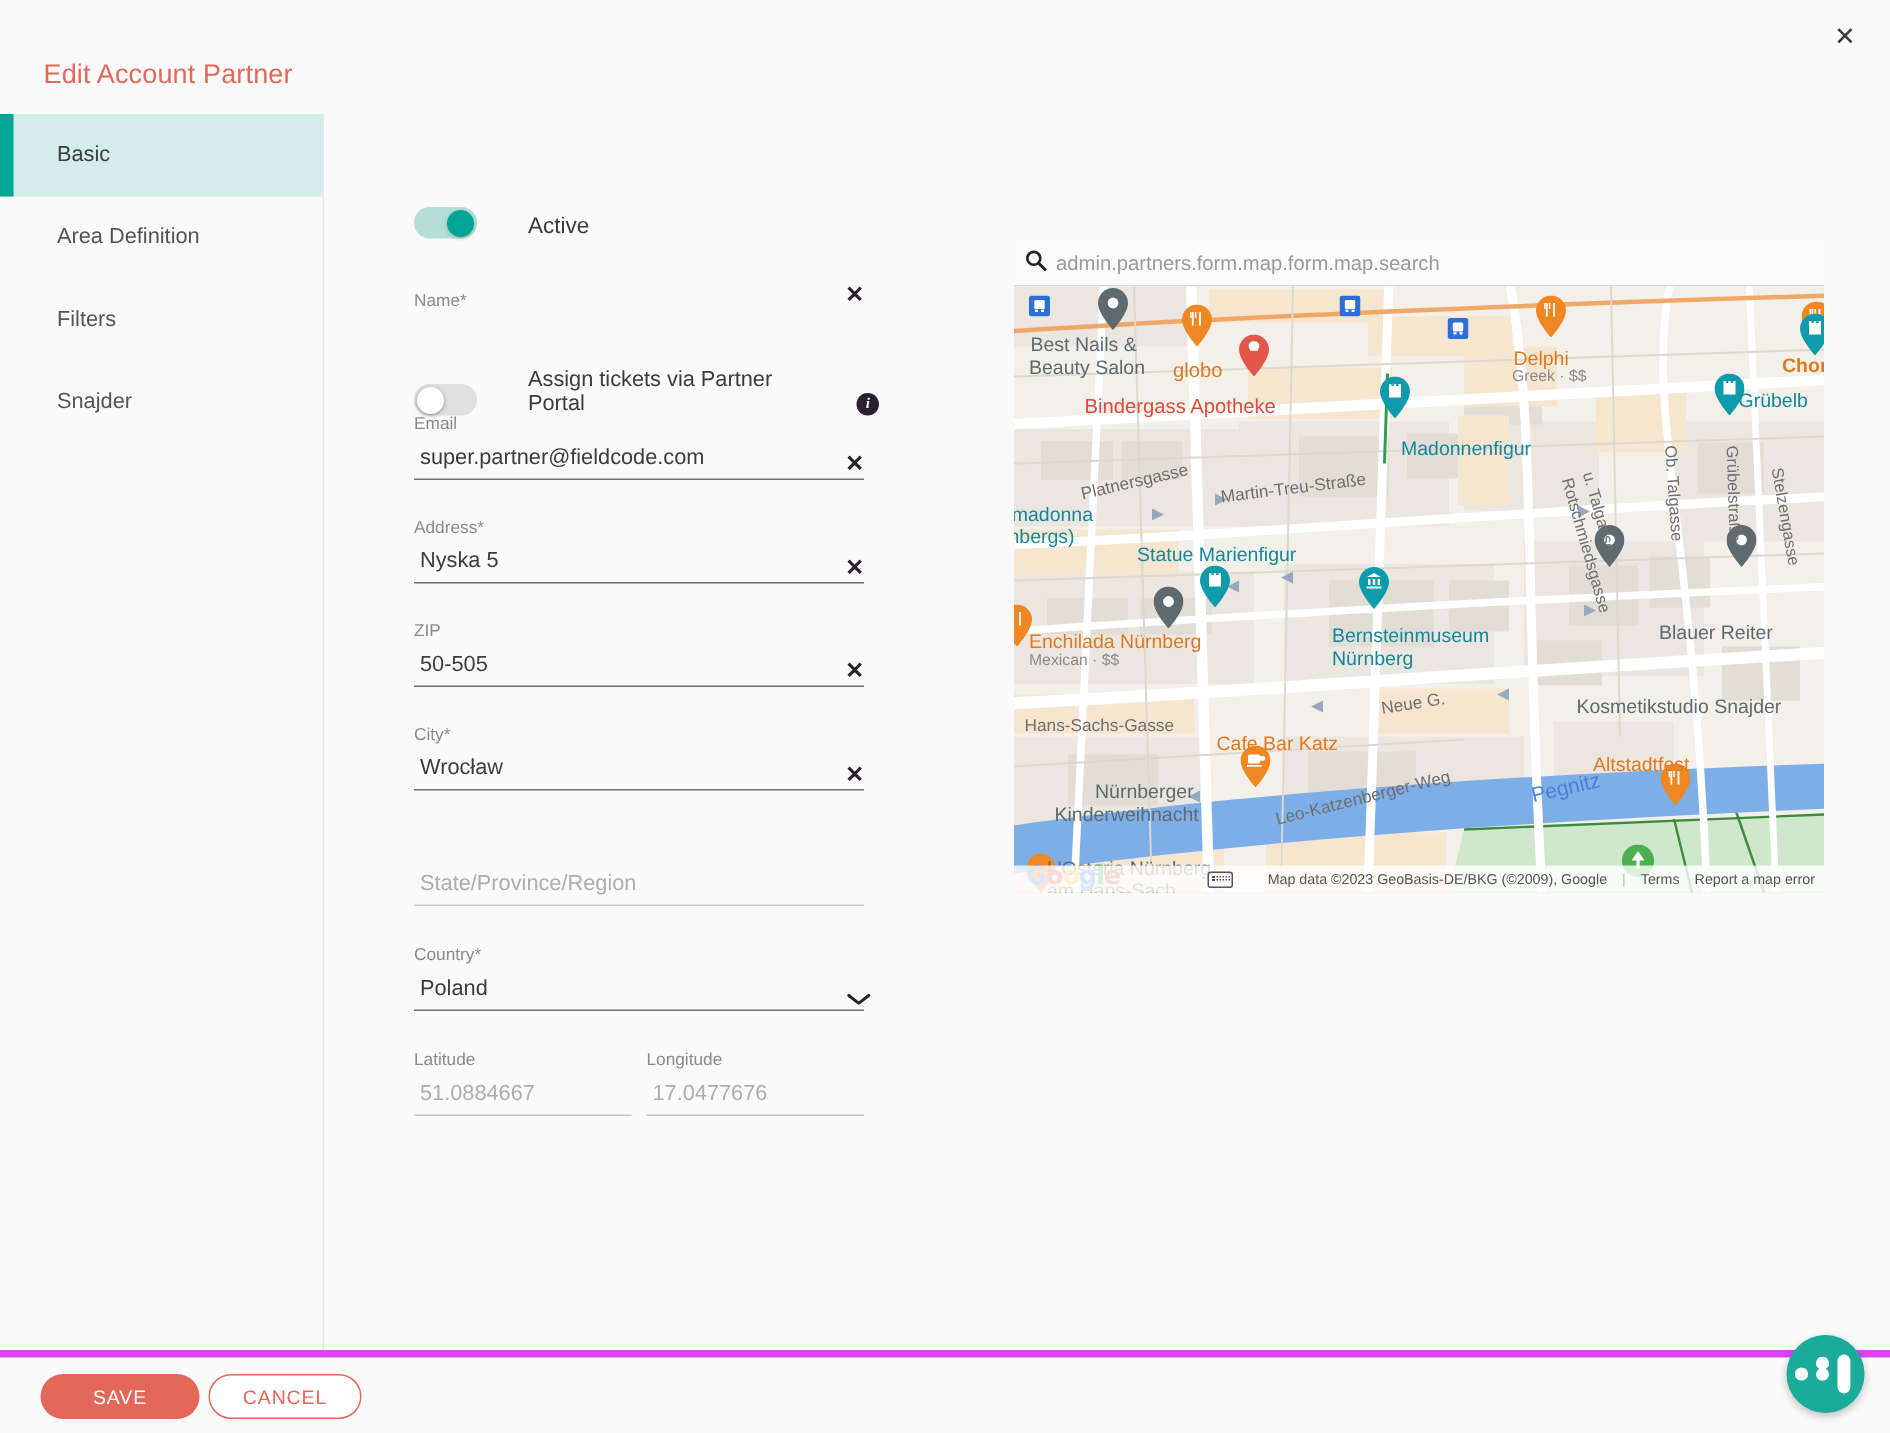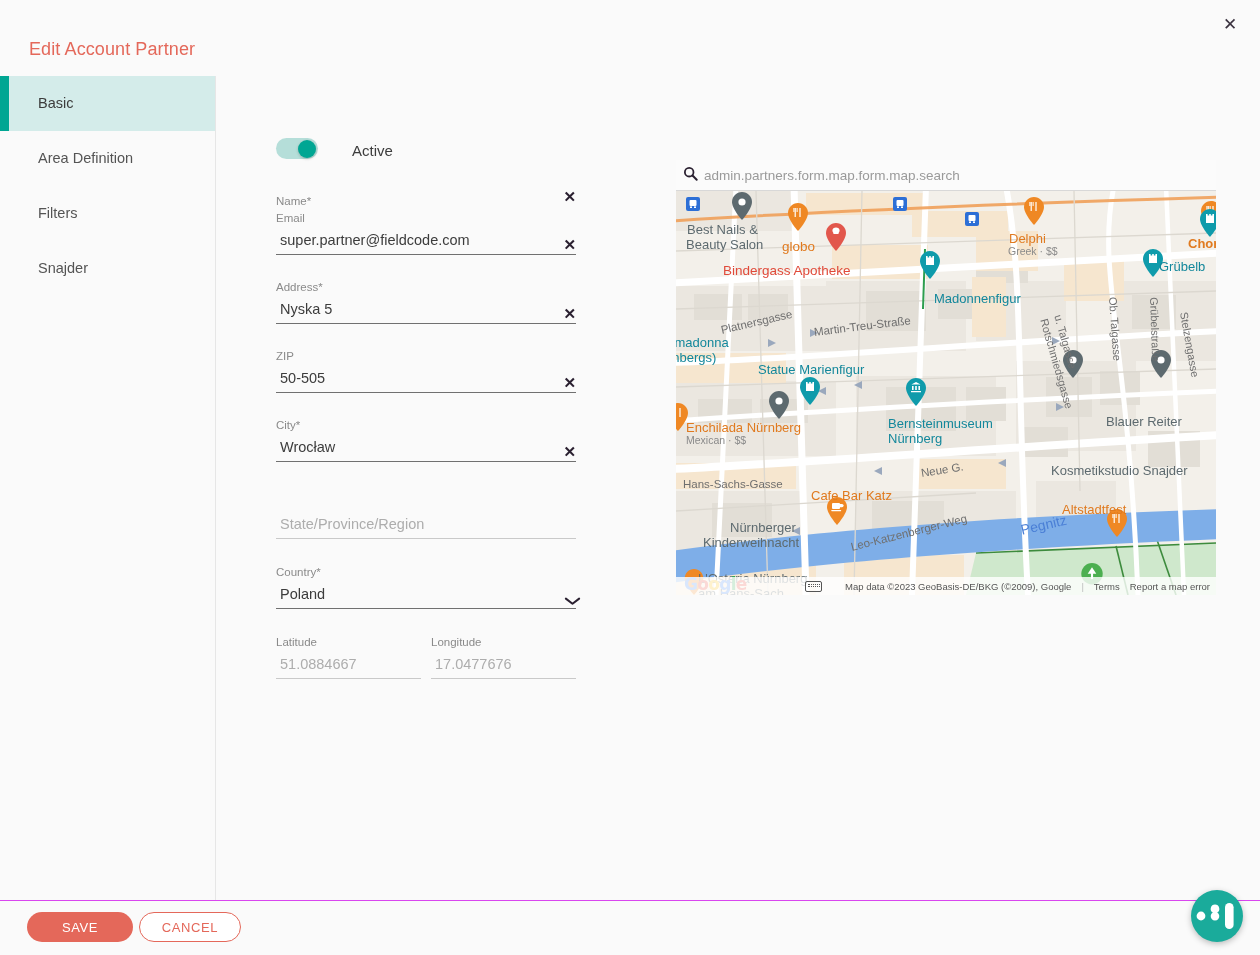--- a/index.html
+++ b/index.html
@@ -157,21 +157,21 @@
     border-top:1.2px dotted #555; border-bottom:1.2px dotted #555;
   }
   .gmark {
     position:absolute; left:8px; bottom:1px; font-size:17px; font-weight:bold;
     letter-spacing:-.7px; font-family:"DejaVu Sans", sans-serif;
   }
 
   
   .footer {
     position:absolute; left:0; top:900px; width:1260px; height:55px;
-    background:#fafafa; border-top:1px solid #d946ef;
+    background:#fafafa; border-top:5px solid #d946ef;
   }
   .btn {
     position:absolute; height:30px; border-radius:16px; font-size:13px;
     letter-spacing:.6px; cursor:pointer; font-family:"Liberation Sans", sans-serif;
   }
   .btn-save {
     left:27px; top:11px; width:106px; background:#e4685a; color:#fff; border:none;
   }
   .btn-cancel {
     left:139px; top:11px; width:102px; background:#fff; color:#e4685a;
@@ -216,20 +216,27 @@
           <div class="knob"></div>
         </div>
       <div class="toggle-label">Active</div>
     </div>
 
     <div class="field" style="margin-top:36px;">
       <span class="field-label">Name*</span>
       <button class="clear-x">✕</button>
     </div>
 
+    <div class="row-toggle" style="margin-top:38px;">
+      <div class="switch">
+          <div class="knob"></div>
+        </div>
+      <div class="toggle-label sm">Assign tickets via Partner Portal</div>
+      <div class="info-icon">i</div>
+    </div>
 
     <div class="field" style="">
       <span class="field-label">Email</span>
       <input class="field-input" value="super.partner@fieldcode.com" style="">
       <button class="clear-x">✕</button>
     </div>
 
     <div class="field" style="margin-top:26px;">
       <span class="field-label">Address*</span>
       <input class="field-input" value="Nyska 5" style="">

